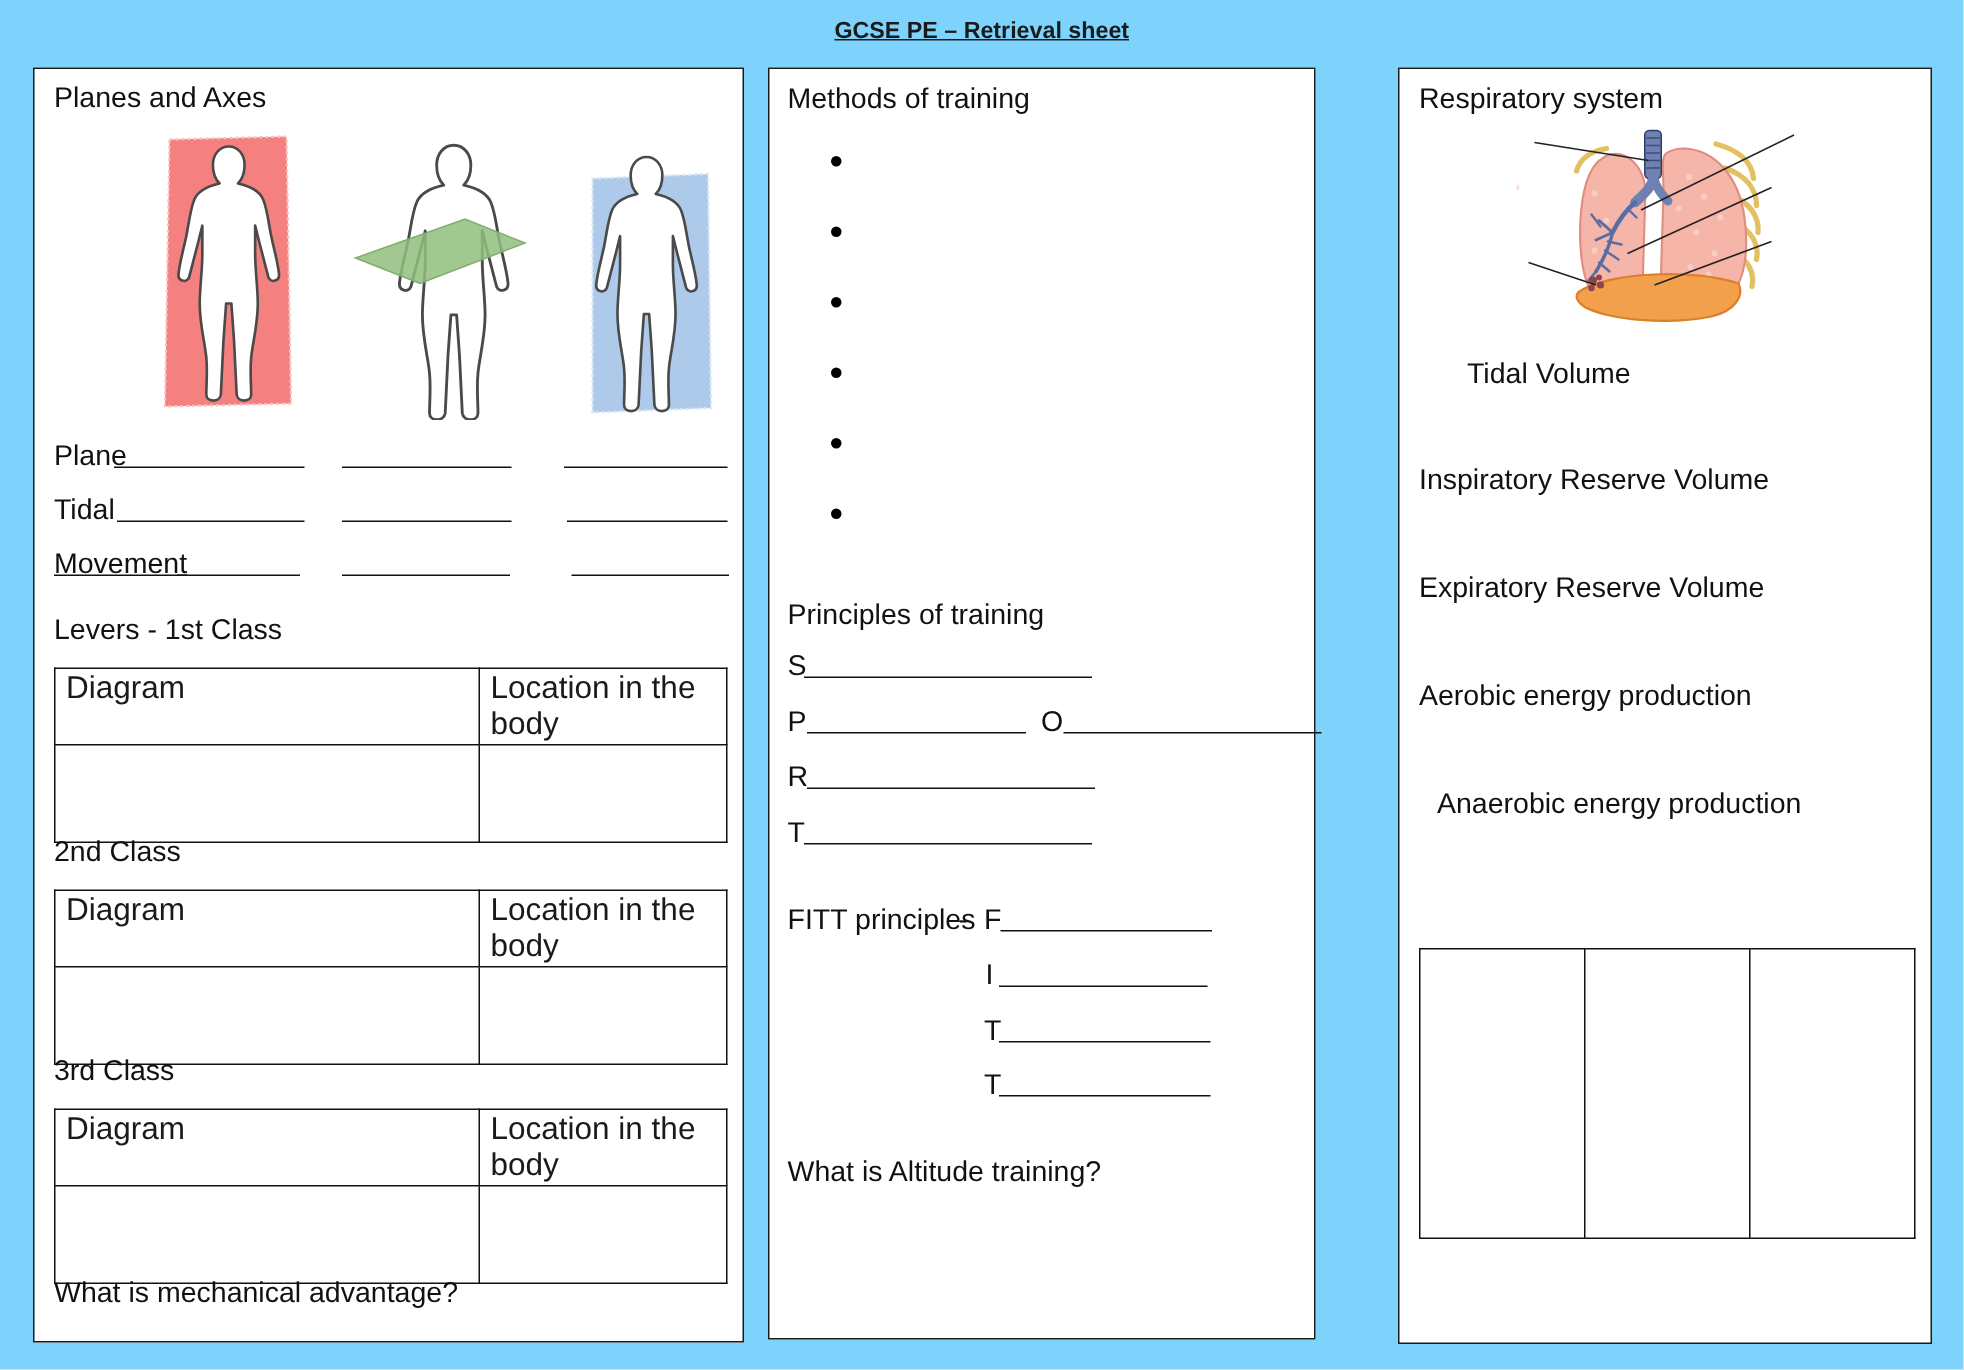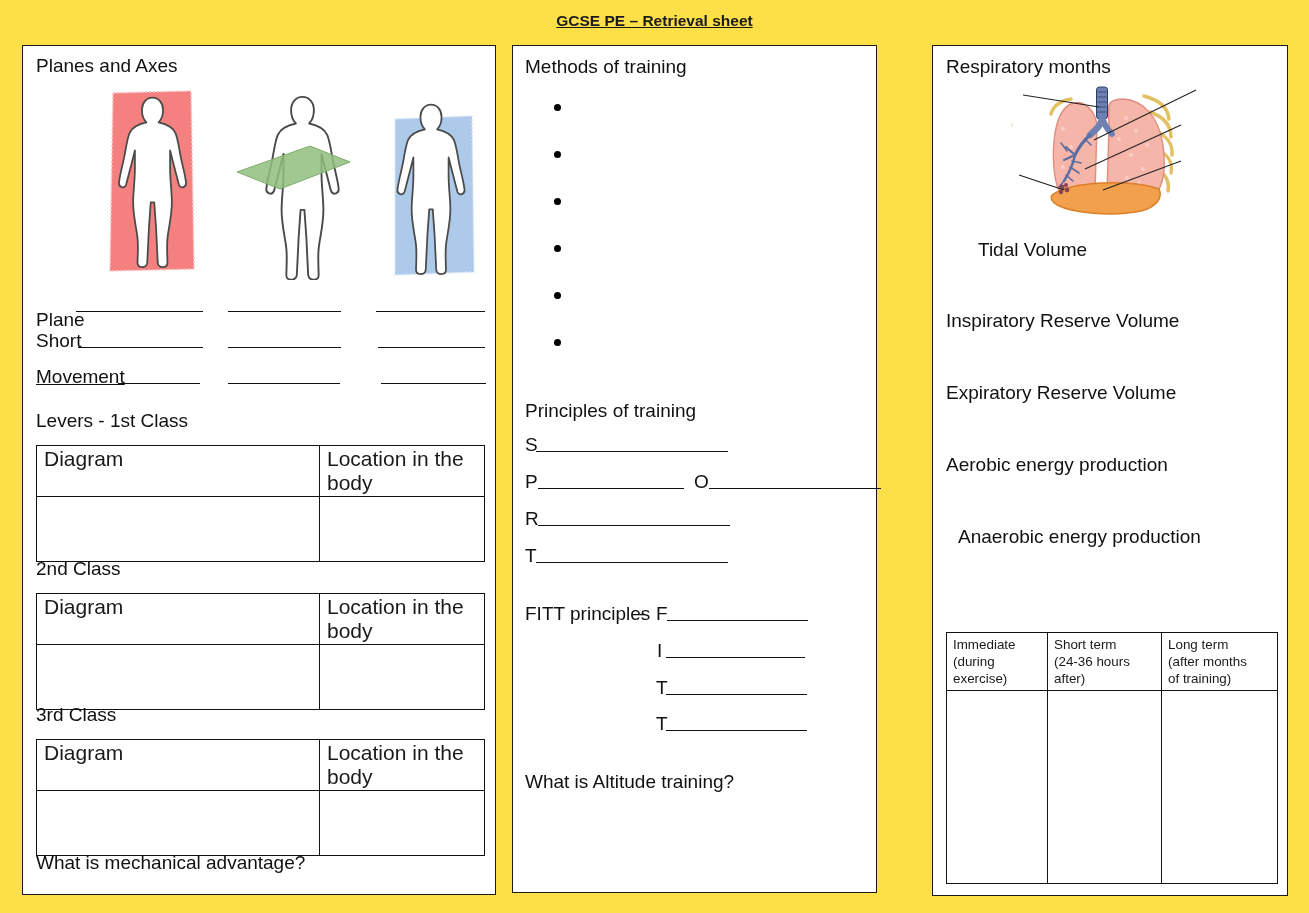--- a/index.html
+++ b/index.html
@@ -1,18 +1,18 @@
 <!DOCTYPE html>
 <html><head>
 <meta charset="utf-8">
 <style>
   * { margin:0; padding:0; box-sizing:border-box; }
   html,body { background:#ffffff; }
   body { font-family:"Liberation Sans", sans-serif; color:#1a1a1a; }
-  .page { position:relative; width:1309px; height:913px; background:#fde047; overflow:hidden; }
+  .page { position:relative; width:1309px; height:913px; background:#7dd3fc; overflow:hidden; }
 
   .page-title {
     position:absolute; top:12px; left:0; width:100%;
     text-align:center; font-size:15.5px; font-weight:700;
     text-decoration:underline;
   }
 
   .panel { position:absolute; border:1.6px solid #1a1a1a; background:#fff; }
   .panel-left   { left:22px;  top:45px; width:474px; height:850px; }
   .panel-middle { left:512px; top:45px; width:365px; height:848px; }
@@ -60,26 +60,26 @@
       <polygon points="10,3 88,1 91,179 7,181" stroke="#f9c2c2" stroke-width="1.5" stroke-dasharray="2,2" fill="#f58080"></polygon>
       <use href="#bodyShape" transform="translate(5.5,5) scale(0.88)" fill="#ffffff" stroke="#4a4a4a" stroke-width="2" stroke-linejoin="round"></use>
 
       <use href="#bodyShape" transform="translate(152,4) scale(0.95)" fill="#ffffff" stroke="#4a4a4a" stroke-width="2" stroke-linejoin="round"></use>
       <polygon points="134,82 207,56 247,72 177,99" fill-opacity="0.85" stroke="#7dae6b" stroke-width="1" fill="#8fbe7d"></polygon>
 
       <polygon points="292,29 369,26 371,182 292,185" stroke="#d8e6f5" stroke-width="1.5" stroke-dasharray="2,2" fill="#aecaea"></polygon>
       <use href="#bodyShape" transform="translate(284,12) scale(0.88)" fill="#ffffff" stroke="#4a4a4a" stroke-width="2" stroke-linejoin="round"></use>
     </svg>
 
-    <div class="txt" style="left:13px; top:249px;margin-top:15px;">Plane</div>
+    <div class="txt" style="left:13px; top:249px;">Plane</div>
     <div class="blank" style="left:53px;  top:249px; width:127px;"></div>
     <div class="blank" style="left:205px; top:249px; width:113px;"></div>
     <div class="blank" style="left:353px; top:249px; width:109px;"></div>
 
-    <div class="txt" style="left:13px; top:285px;">Short</div>
+    <div class="txt" style="left:13px; top:285px;">Tidal</div>
     <div class="blank" style="left:55px;  top:285px; width:125px;"></div>
     <div class="blank" style="left:205px; top:285px; width:113px;"></div>
     <div class="blank" style="left:355px; top:285px; width:107px;"></div>
 
     <div class="txt" style="left:13px; top:321px;text-decoration:underline;">Movement</div>
     <div class="blank" style="left:95px;  top:321px; width:82px;"></div>
     <div class="blank" style="left:205px; top:321px; width:112px;"></div>
     <div class="blank" style="left:358px; top:321px; width:105px;"></div>
 
     <div class="txt" style="left:13px; top:365px;">Levers - 1st Class</div>
@@ -176,21 +176,21 @@
     <div class="txt" style="left:143px; top:632px;">T</div>
     <div class="blank" style="left:153px; top:632px; width:141px;"></div>
 
     <div class="txt" style="left:143px; top:668px;">T</div>
     <div class="blank" style="left:153px; top:668px; width:141px;"></div>
 
     <div class="txt" style="left:12px; top:726px;">What is Altitude training?</div>
   </div>
 
   <div class="panel panel-right">
-    <div class="txt" style="left:13px; top:11px;">Respiratory months</div>
+    <div class="txt" style="left:13px; top:11px;">Respiratory system</div>
 
     <svg style="left:78px; top:37px;" width="192" height="152" viewBox="0 0 192 152">
 
       <g fill="none" stroke-width="3.5" stroke-linecap="round" stroke="#e3c162">
         <path d="M133,13 C148,17 157,25 158,36"></path>
         <path d="M139,29 C153,34 160,43 160,54"></path>
         <path d="M143,47 C155,52 162,61 161,72"></path>
         <path d="M144,65 C156,70 162,79 160,90"></path>
         <path d="M143,84 C154,90 159,98 157,108"></path>
         <path d="M60,16 C48,18 42,24 40,31"></path>
@@ -263,31 +263,20 @@
     </svg>
 
     <div class="txt" style="left:13px; top:194px;margin-left:32px;">Tidal Volume</div>
     <div class="txt" style="left:13px; top:265px;">Inspiratory Reserve Volume</div>
     <div class="txt" style="left:13px; top:337px;">Expiratory Reserve Volume</div>
     <div class="txt" style="left:13px; top:409px;">Aerobic energy production</div>
     <div class="txt" style="left:13px; top:481px;margin-left:12px;">Anaerobic energy production</div>
 
     <table class="effects-table">
       <tbody>
-          <tr>
-        <th class="ecol1">Immediate
-(during
-exercise)</th>
-        <th class="ecol2">Short term
-(24-36 hours
-after)</th>
-        <th class="ecol3">Long term
-(after months
-of training)</th>
-      </tr>
       <tr>
         <td></td>
         <td></td>
         <td></td>
       </tr>
     </tbody>
       </table>
   </div>
 
 </div>

